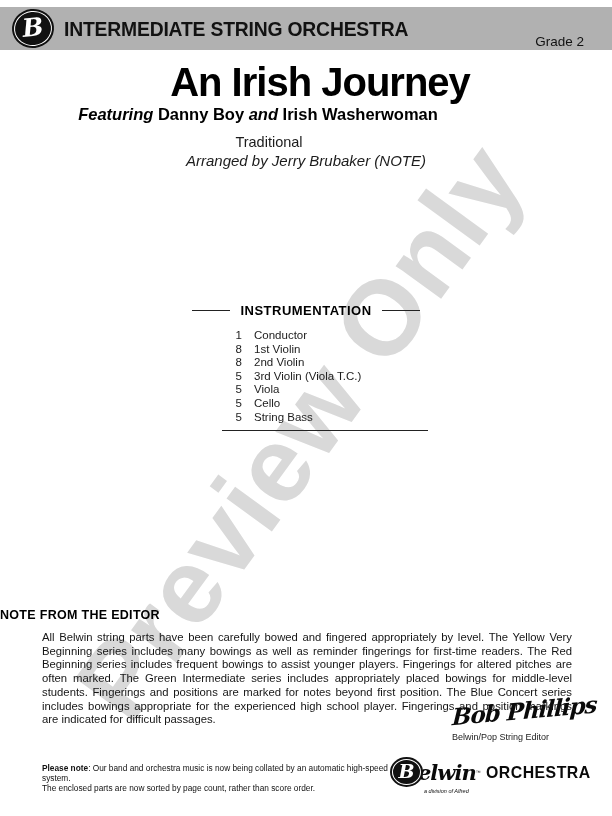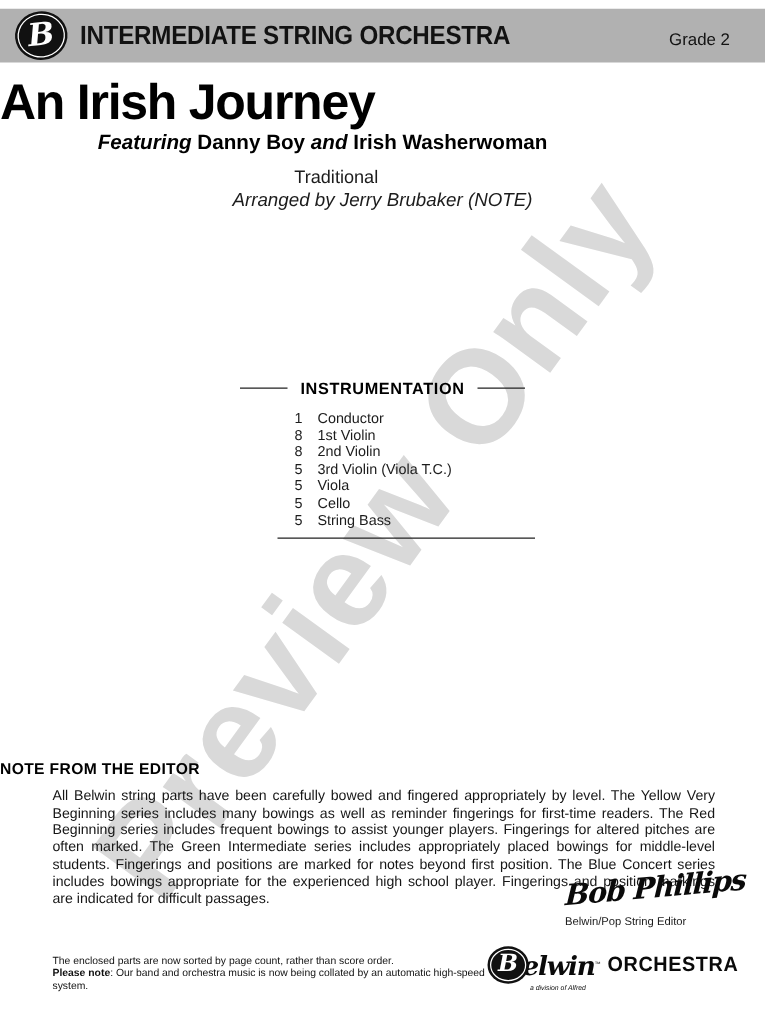--- a/index.html
+++ b/index.html
@@ -29,27 +29,27 @@
   .brand-logo .b{
     font-family:"DejaVu Serif",serif;font-style:italic;font-weight:bold;
     color:#fff;font-size:25px;line-height:1;margin-top:-2px;
   }
   .series-title{
     position:absolute;left:64px;top:0;height:43px;line-height:43px;
     font-size:21px;font-weight:bold;color:#121212;letter-spacing:-0.2px;
     transform:scaleX(0.92);transform-origin:left center;white-space:nowrap;
   }
   .grade{
-    position:absolute;right:28px;top:2px;height:43px;line-height:45px;
+    position:absolute;right:28px;top:12px;height:43px;line-height:45px;
     font-size:13.5px;color:#121212;
   }
   
   .title{
-    position:absolute;top:60px;left:0;width:552px;
-    font-size:40px;font-weight:bold;color:#000;letter-spacing:-1px;
+    position:absolute;top:60px;left:0;width:552px;text-align:center;
+    font-size:40px;font-weight:bold;color:#000;letter-spacing:-1px;padding-left:44px;
   }
   .subtitle{
     position:absolute;top:105px;left:0;width:516px;text-align:center;
     font-size:16.5px;font-weight:bold;color:#000;
   }
   .subtitle .it{font-style:italic;}
   .composer{
     position:absolute;top:134px;left:0;width:538px;text-align:center;font-size:14.5px;
   }
   .arranger{
@@ -192,22 +192,22 @@
     <div class="instr-bottom-rule"></div>
 
 
     <div class="note-heading">NOTE FROM THE EDITOR</div>
     <div class="editor-body">All Belwin string parts have been carefully bowed and fingered appropriately by level. The Yellow Very Beginning series includes many bowings as well as reminder fingerings for first-time readers. The Red Beginning series includes frequent bowings to assist younger players. Fingerings for altered pitches are often marked. The Green Intermediate series includes appropriately placed bowings for middle-level students. Fingerings and positions are marked for notes beyond first position. The Blue Concert series includes bowings appropriate for the experienced high school player. Fingerings and position markings are indicated for difficult passages.</div>
 
     <div class="signature">Bob Phillips</div>
     <div class="signature-title">Belwin/Pop String Editor</div>
 
     <div class="footer-note">
+      <div><b>Please note</b><span>: Our band and orchestra music is now being collated by an automatic high-speed system.</span></div>
       <div>The enclosed parts are now sorted by page count, rather than score order.</div>
-      <div><b>Please note</b><span>: Our band and orchestra music is now being collated by an automatic high-speed system.</span></div>
     </div>
 
     <div class="publisher">
       <div class="pub-row">
         <div class="pub-oval">
           <span class="ring"></span>
           <span class="b">B</span>
         </div>
         <span class="pub-script">elwin</span>
         <span class="pub-tm">™</span>

